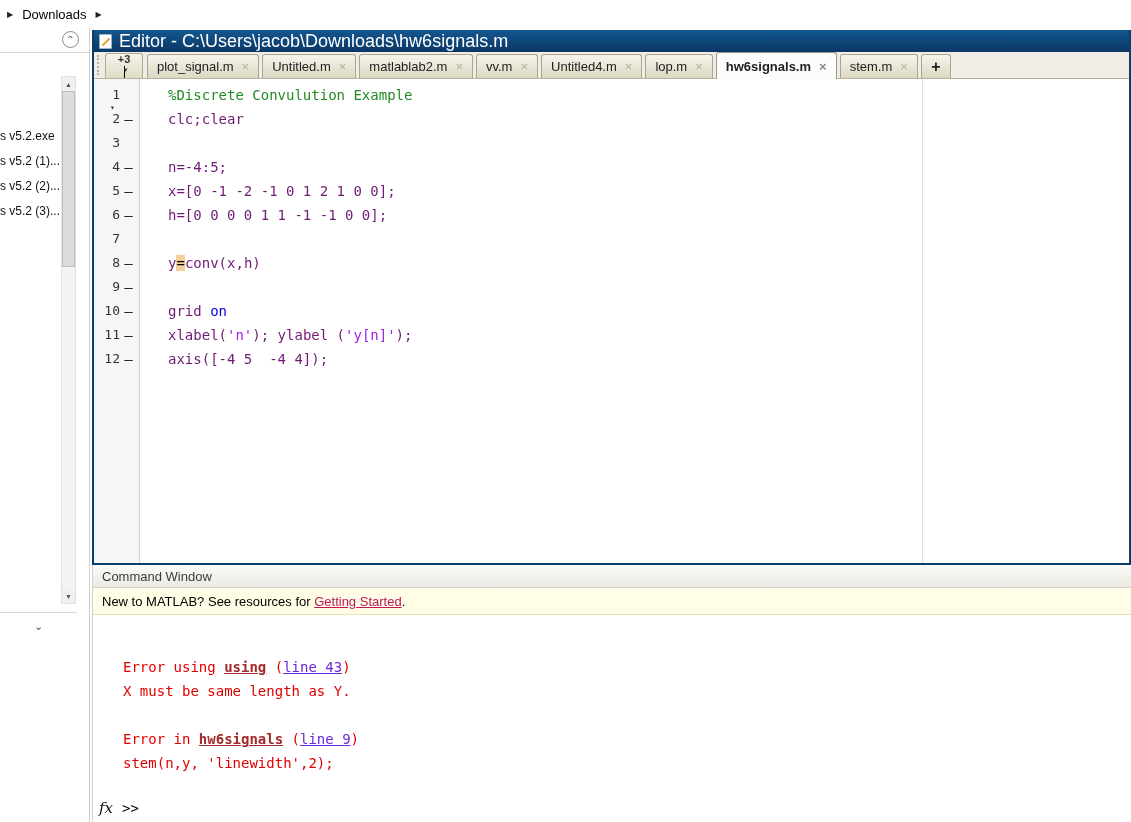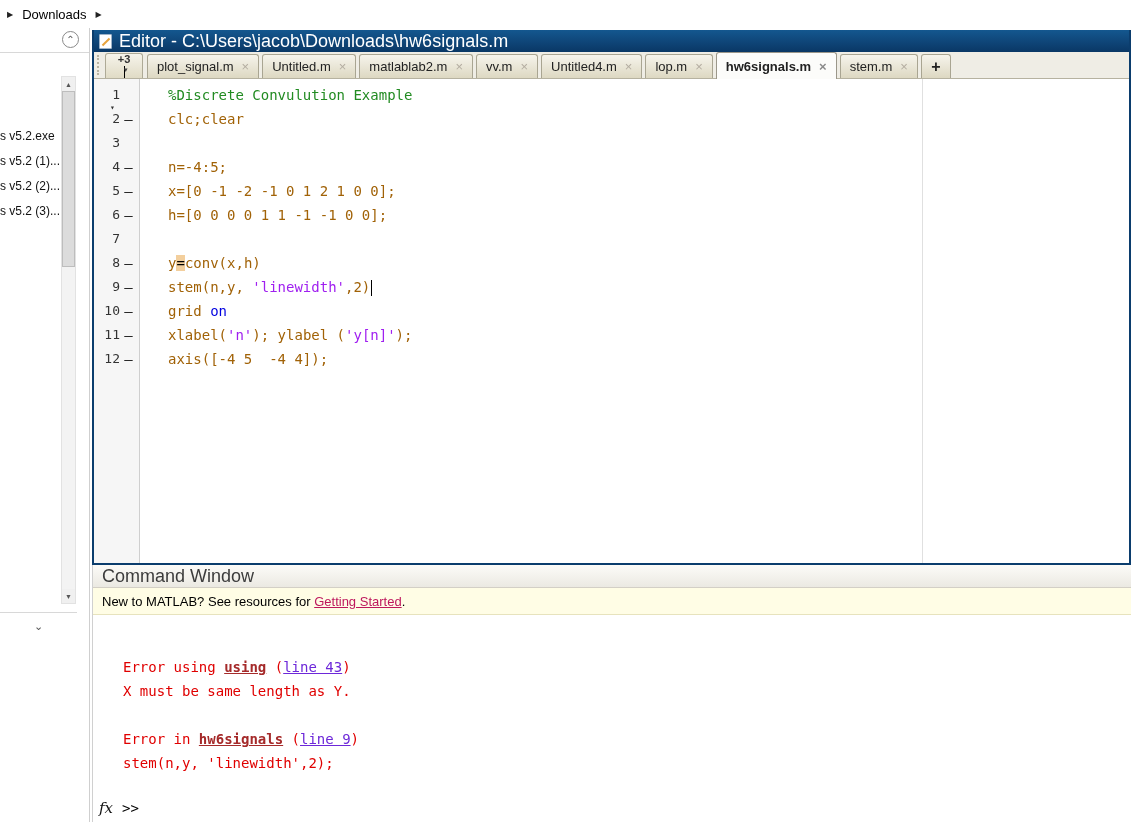--- a/index.html
+++ b/index.html
@@ -78,32 +78,32 @@
     font-family:"DejaVu Sans Mono", monospace; font-size:14px;
   }
   .code-area::before { content:''; position:absolute; left:0; top:0; bottom:0; width:45px; background:#f6f6f6; border-right:1px solid #cfcfcf; }
   .guide-line { position:absolute; left:828px; top:0; bottom:0; width:1px; background:#e0e0e0; }
   .code-rows { position:relative; padding-top:4px; z-index:1; }
   .code-row { display:flex; height:24px; line-height:24px; position:relative; }
   .ln { width:26px; text-align:right; font-size:13px; color:#333; flex:0 0 auto; }
   .exec { width:17px; text-align:center; color:#222; flex:0 0 auto; }
   .fold { position:absolute; left:16px; top:13px; font-size:8px; color:#333; z-index:3; }
   .code-text { padding-left:31px; white-space:pre; color:#000; }
-  .seg-code { color:#a16207; }
+  .seg-code { color:#701a75; }
   .seg-comment { color:#228B22; }
   .seg-string { color:#A020F0; }
   .seg-keyword { color:#0000E0; }
   .seg-hl { background:#f3cf9d; }
   .caret { display:inline-block; width:1px; height:16px; background:#000; vertical-align:middle; margin-left:1px; }
 
   
   .cmd-panel { position:absolute; left:92px; top:565px; right:0; bottom:0; background:#fff; border-left:1px solid #d0d0d0; }
   .cmd-header {
     height:23px; background:linear-gradient(#fcfbf8,#ebe9e2); border-bottom:1px solid #d3cfc6;
-    display:flex; align-items:center; padding-left:9px; font-size:18px; color:#3c3c3c;
+    display:flex; align-items:center; padding-left:9px; font-size:13px; color:#3c3c3c;
   }
   .cmd-banner {
     height:27px; background:#fffde5; border-bottom:1px solid #e7e3bd;
     display:flex; align-items:center; padding-left:9px; font-size:13px; color:#000; white-space:pre;
   }
   .banner-link { color:#be185d; text-decoration:underline; cursor:pointer; }
   .cmd-output { padding:40px 0 0 30px; font-family:"DejaVu Sans Mono", monospace; font-size:14px; }
   .out-line { min-height:24px; line-height:24px; white-space:pre; }
   .seg-err { color:#e00000; }
   .seg-errlink { color:#a52a2a; font-weight:bold; text-decoration:underline; cursor:pointer; }
@@ -228,21 +228,20 @@
             <span class="code-text"></span>
           </div>
           <div class="code-row">
             <span class="ln">8</span>
             <span class="exec">–</span>
             <span class="code-text"><span class="seg-code">y</span><span class="seg-hl">=</span><span class="seg-code">conv(x,h)</span></span>
           </div>
           <div class="code-row">
             <span class="ln">9</span>
             <span class="exec">–</span>
-            <span class="code-text"><span class="seg-code">stem(n,y, </span><span class="seg-string">'linewidth'</span><span class="seg-code">,2)</span><span class="caret"></span></span>
           </div>
           <div class="code-row">
             <span class="ln">10</span>
             <span class="exec">–</span>
             <span class="code-text"><span class="seg-code">grid </span><span class="seg-keyword">on</span></span>
           </div>
           <div class="code-row">
             <span class="ln">11</span>
             <span class="exec">–</span>
             <span class="code-text"><span class="seg-code">xlabel(</span><span class="seg-string">'n'</span><span class="seg-code">); ylabel (</span><span class="seg-string">'y[n]'</span><span class="seg-code">);</span></span>

